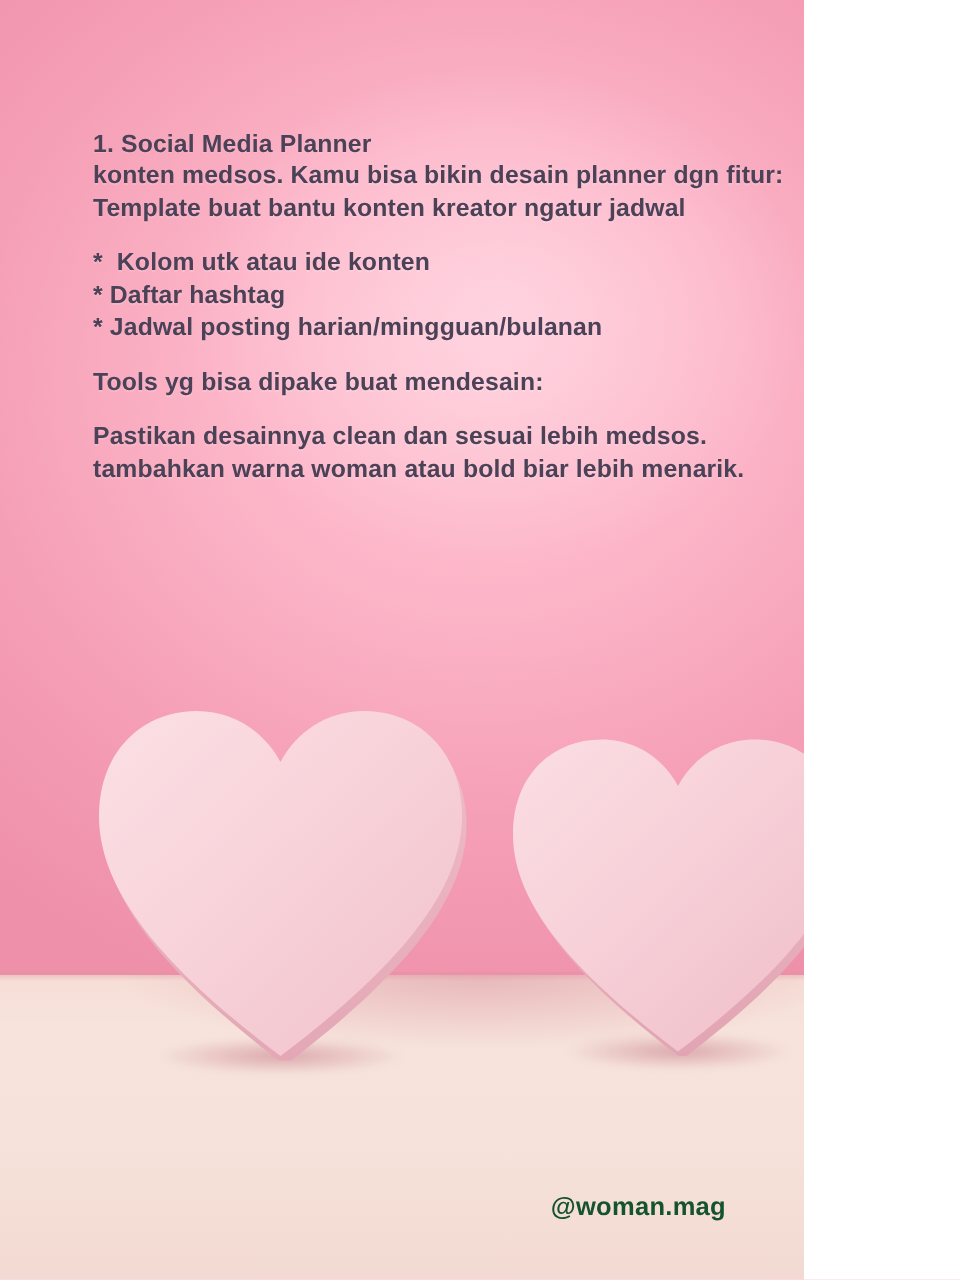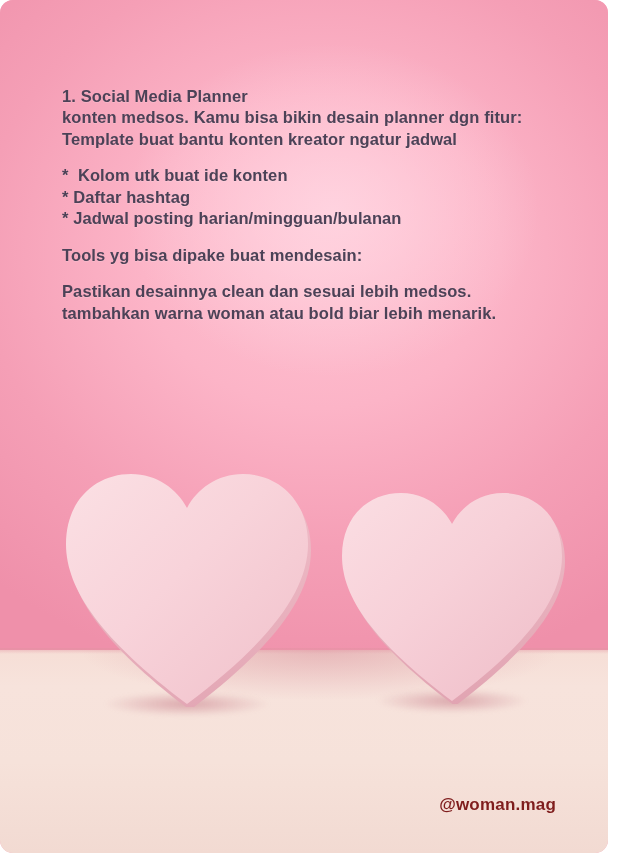--- a/index.html
+++ b/index.html
@@ -5,25 +5,24 @@
   html, body {
     margin: 0;
     padding: 0;
     background: #ffffff;
   }
   body {
     font-family: "Liberation Sans", sans-serif;
   }
   .poster {
     position: relative;
-    width: 608px;
+    width: 536px;
     height: 853px;
     overflow: hidden;
     background: #f7a9bd;
-    border-radius: 13px;
   }
   
   .backdrop {
     position: absolute;
     left: 0;
     top: 0;
     width: 640px;
     height: 700px;
     background:
       radial-gradient(ellipse 78% 62% at 50% 36%, #ffc3d2 0%, #fcb4c7 36%, #f59fb6 68%, #ef90aa 100%);
@@ -117,21 +116,21 @@
     display: block;
     white-space: pre;
   }
   .heading {
     margin-bottom: 20px;
   }
   .handle {
     position: absolute;
     right: 52px;
     bottom: 38px;
-    color: #7f1d1d;
+    color: #14532d;
     font-size: 17px;
     font-weight: bold;
     letter-spacing: 0.2px;
   }
 </style>
 </head>
 <body>
 
 <div class="poster">
 
@@ -180,21 +179,21 @@
 
   <div class="text-block">
     <p class="para heading">1. Social Media Planner</p>
 
     <div class="para">
       <span class="line">konten medsos. Kamu bisa bikin desain planner dgn fitur:</span>
       <span class="line">Template buat bantu konten kreator ngatur jadwal</span>
     </div>
 
     <div class="para">
-      <span class="line">*  Kolom utk buat ide konten</span>
+      <span class="line">*  Kolom utk atau ide konten</span>
       <span class="line">* Daftar hashtag</span>
       <span class="line">* Jadwal posting harian/mingguan/bulanan</span>
     </div>
 
     <div class="para">
       <span class="line">Tools yg bisa dipake buat mendesain:</span>
     </div>
 
 
     <div class="para">

